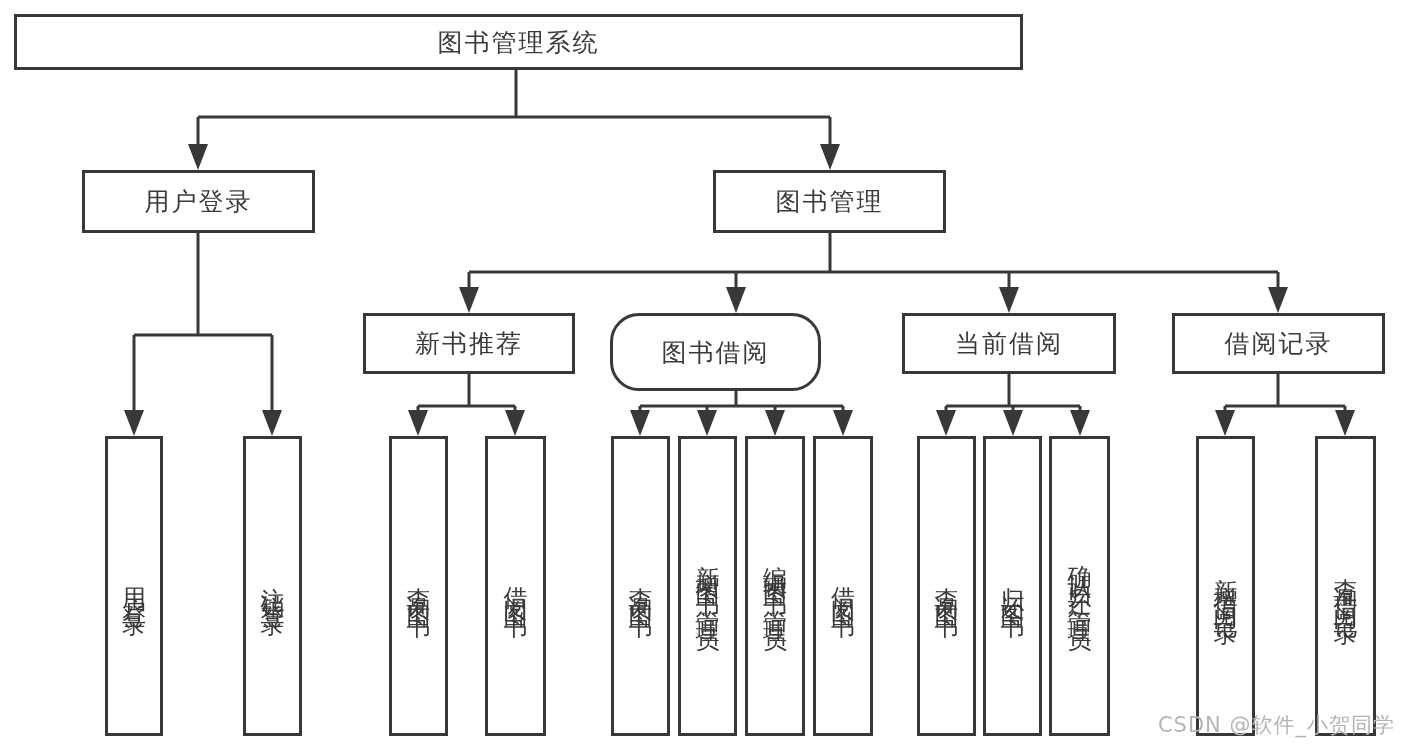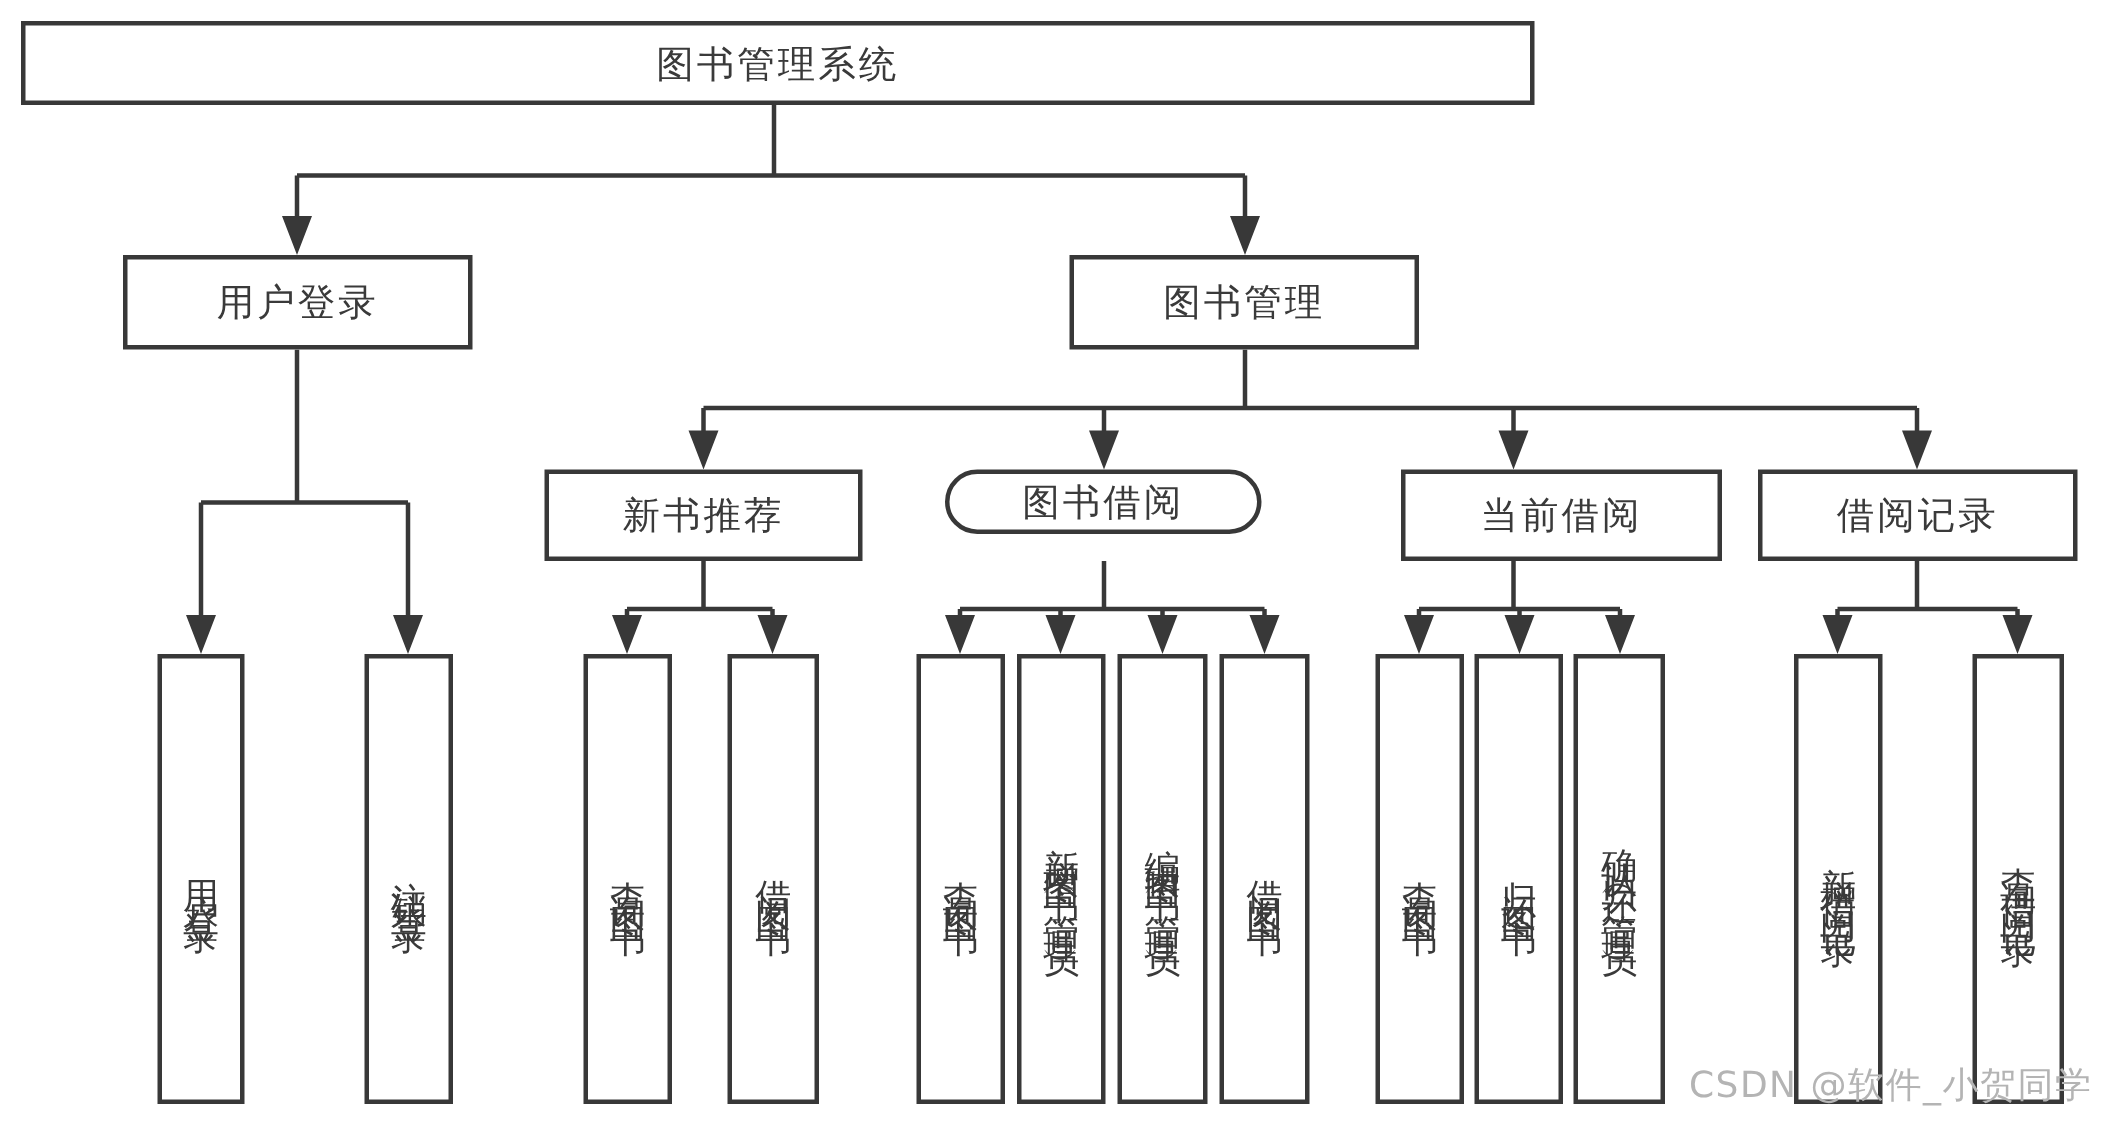--- a/index.html
+++ b/index.html
@@ -46,21 +46,21 @@
     text-orientation: mixed;
     letter-spacing: 9px;
     line-height: 1;
     white-space: nowrap;
   }
 
   .watermark {
     position: absolute;
     right: 10px;
     bottom: 8px;
-    font-size: 24px;
+    font-size: 21px;
     letter-spacing: 1px;
     color: var(--watermark-color);
   }
 </style>
 </head>
 <body>
 
 <div class="stage">
 
   <svg class="connectors" viewBox="0 0 1405 747" xmlns="http://www.w3.org/2000/svg" aria-hidden="true">
@@ -103,24 +103,24 @@
   <div class="box" style="left:82px; top:170px; width:233px; height:63px;">
     <span>用户登录</span>
   </div>
   <div class="box" style="left:363px; top:313px; width:212px; height:61px;">
     <span>新书推荐</span>
   </div>
 
   <div class="box" style="left:713px; top:170px; width:233px; height:63px;">
     <span>图书管理</span>
   </div>
-  <div class="box" style="left:630px; top:313px; width:211px; height:43px;border-radius:29px;">
+  <div class="box" style="left:610px; top:313px; width:211px; height:78px;border-radius:29px;">
     <span>图书借阅</span>
   </div>
-  <div class="box" style="left:902px; top:313px; width:214px; height:61px;margin-left:32px;">
+  <div class="box" style="left:902px; top:313px; width:214px; height:61px;">
     <span>当前借阅</span>
   </div>
   <div class="box" style="left:1172px; top:313px; width:213px; height:61px;">
     <span>借阅记录</span>
   </div>
 
   <div class="box leaf" style="left:105px; top:436px; width:58px; height:300px;">
     <span class="vtext">用户登录</span>
   </div>
   <div class="box leaf" style="left:243px; top:436px; width:59px; height:300px;">

